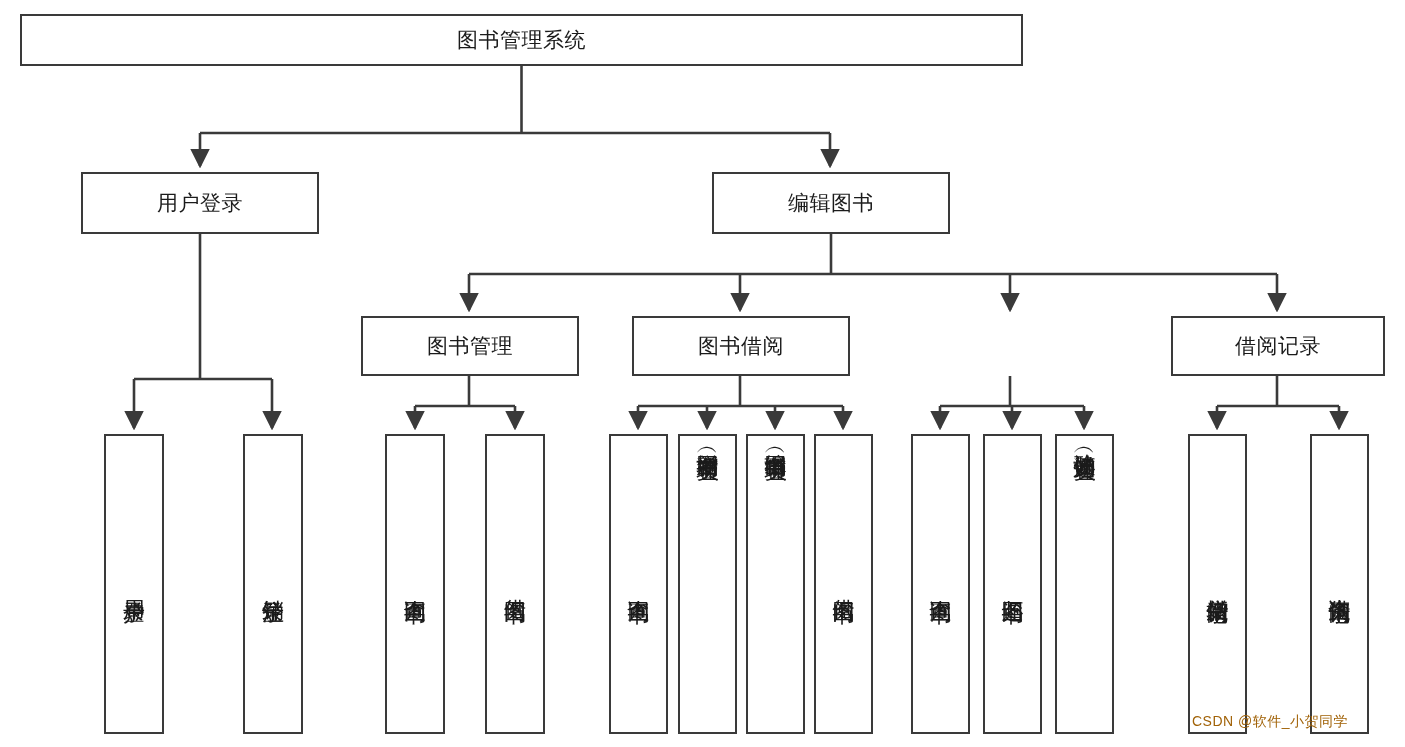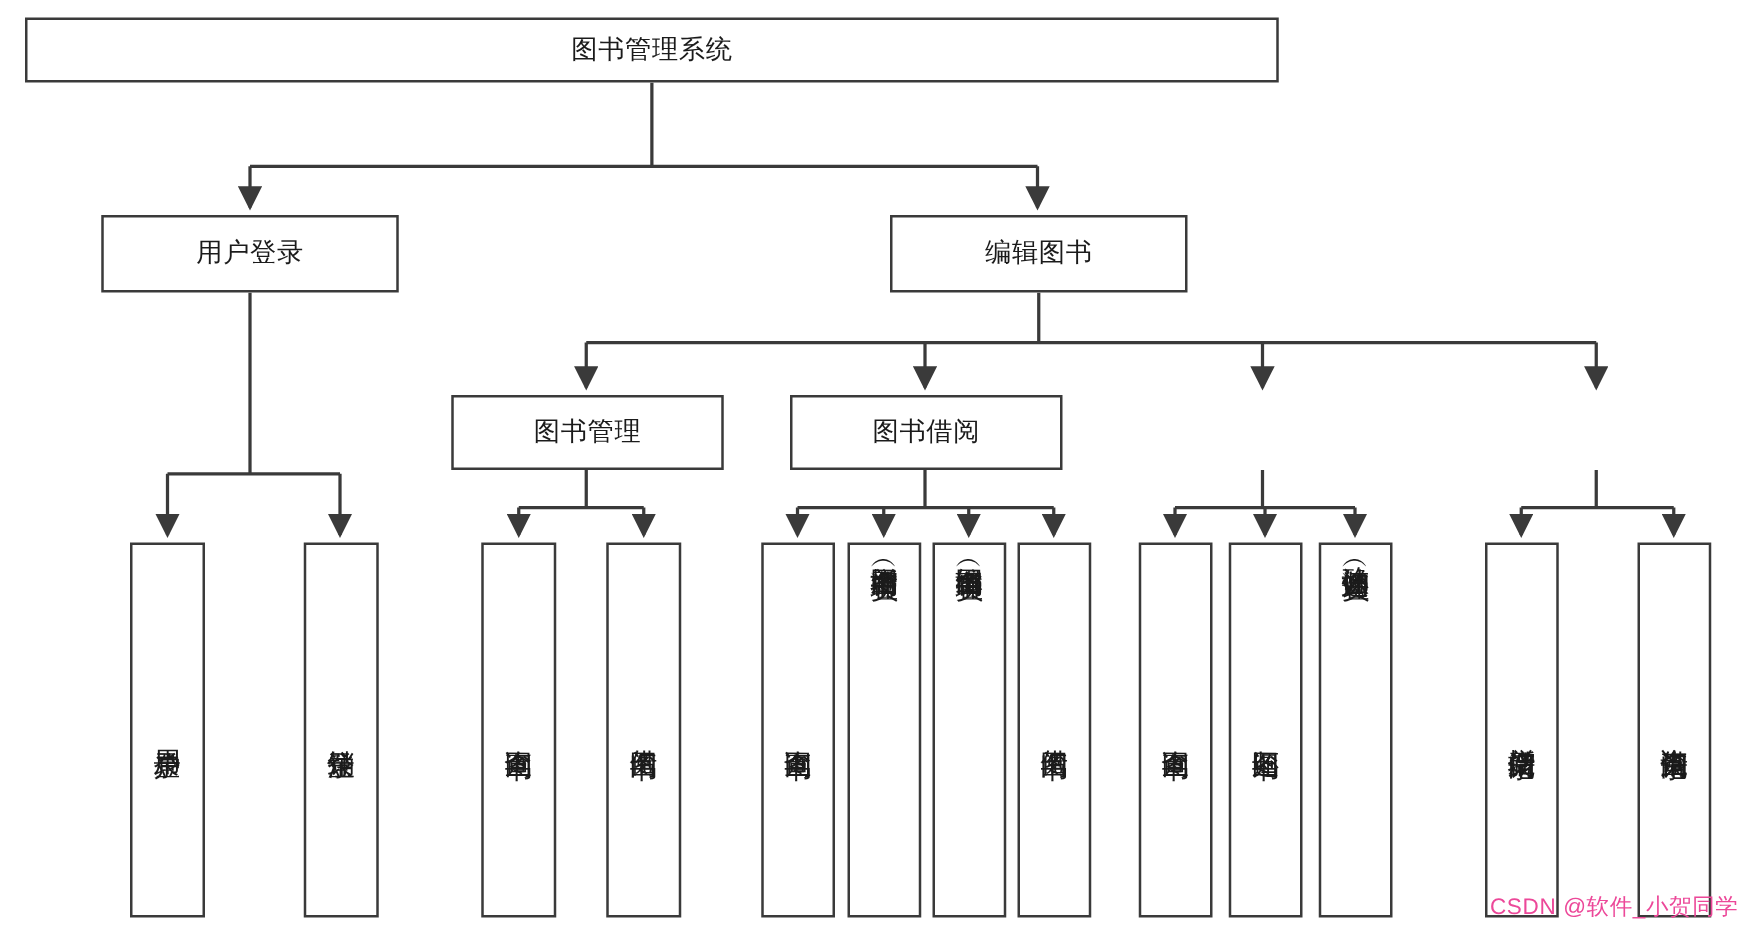--- a/index.html
+++ b/index.html
@@ -59,22 +59,22 @@
     font-size: 22px;
     line-height: 1.08;
     letter-spacing: 1px;
     white-space: nowrap;
   }
   .node.vert.center-text {
     align-items: center;
   }
   .watermark {
     position: absolute;
-    font-size: 18px;
-    color: #ec4899;
+    font-size: 14px;
+    color: #a16207;
     letter-spacing: 0.5px;
     white-space: nowrap;
     user-select: none;
   }
 </style>
 </head>
 <body>
 
 <div id="canvas">
 
@@ -138,20 +138,23 @@
   <div class="node horiz" style="left:712px; top:172px; width:238px; height:62px;">
     <span class="label">编辑图书</span>
   </div>
 
   <div class="node horiz" style="left:361px; top:316px; width:218px; height:60px;">
     <span class="label">图书管理</span>
   </div>
   <div class="node horiz" style="left:632px; top:316px; width:218px; height:60px;">
     <span class="label">图书借阅</span>
   </div>
+  <div class="node horiz" style="left:1171px; top:316px; width:214px; height:60px;">
+    <span class="label">借阅记录</span>
+  </div>
 
   <div class="node vert center-text" style="left:104px; top:434px; width:60px; height:300px;">
     <span class="label">用户登录</span>
   </div>
   <div class="node vert center-text" style="left:243px; top:434px; width:60px; height:300px;">
     <span class="label">注销登录</span>
   </div>
 
   <div class="node vert center-text" style="left:385px; top:434px; width:60px; height:300px;">
     <span class="label">查询图书</span>

